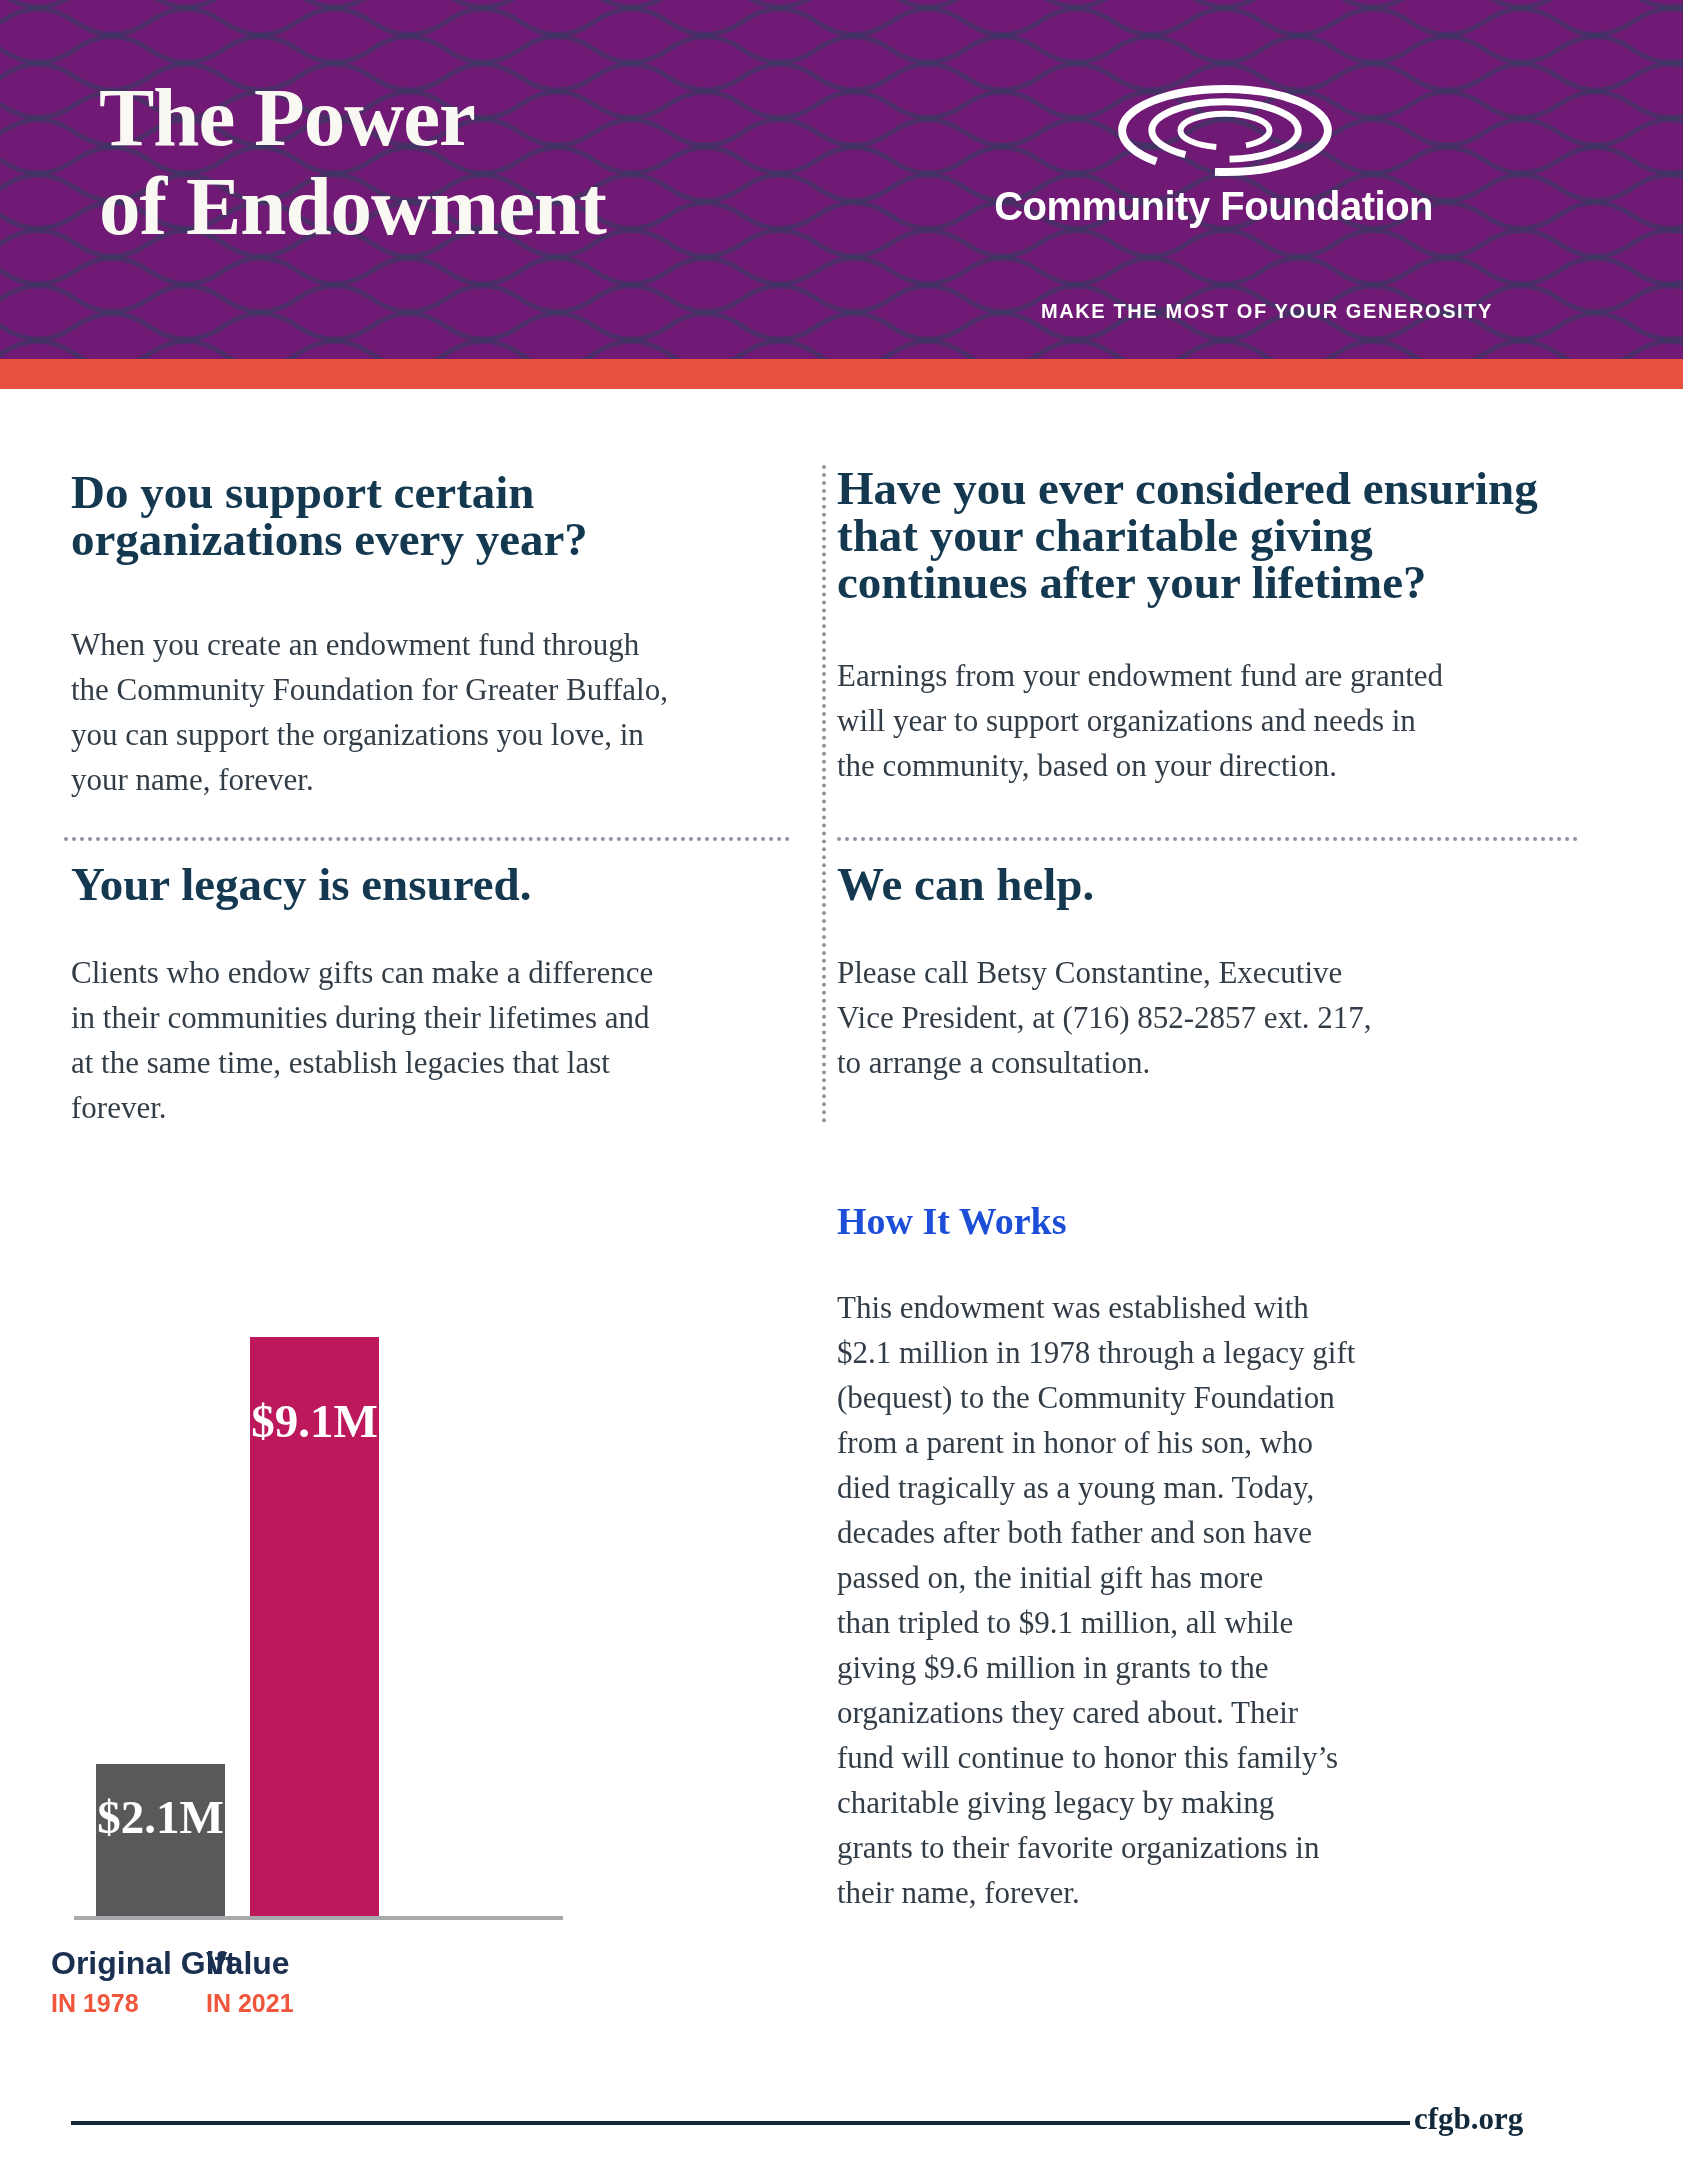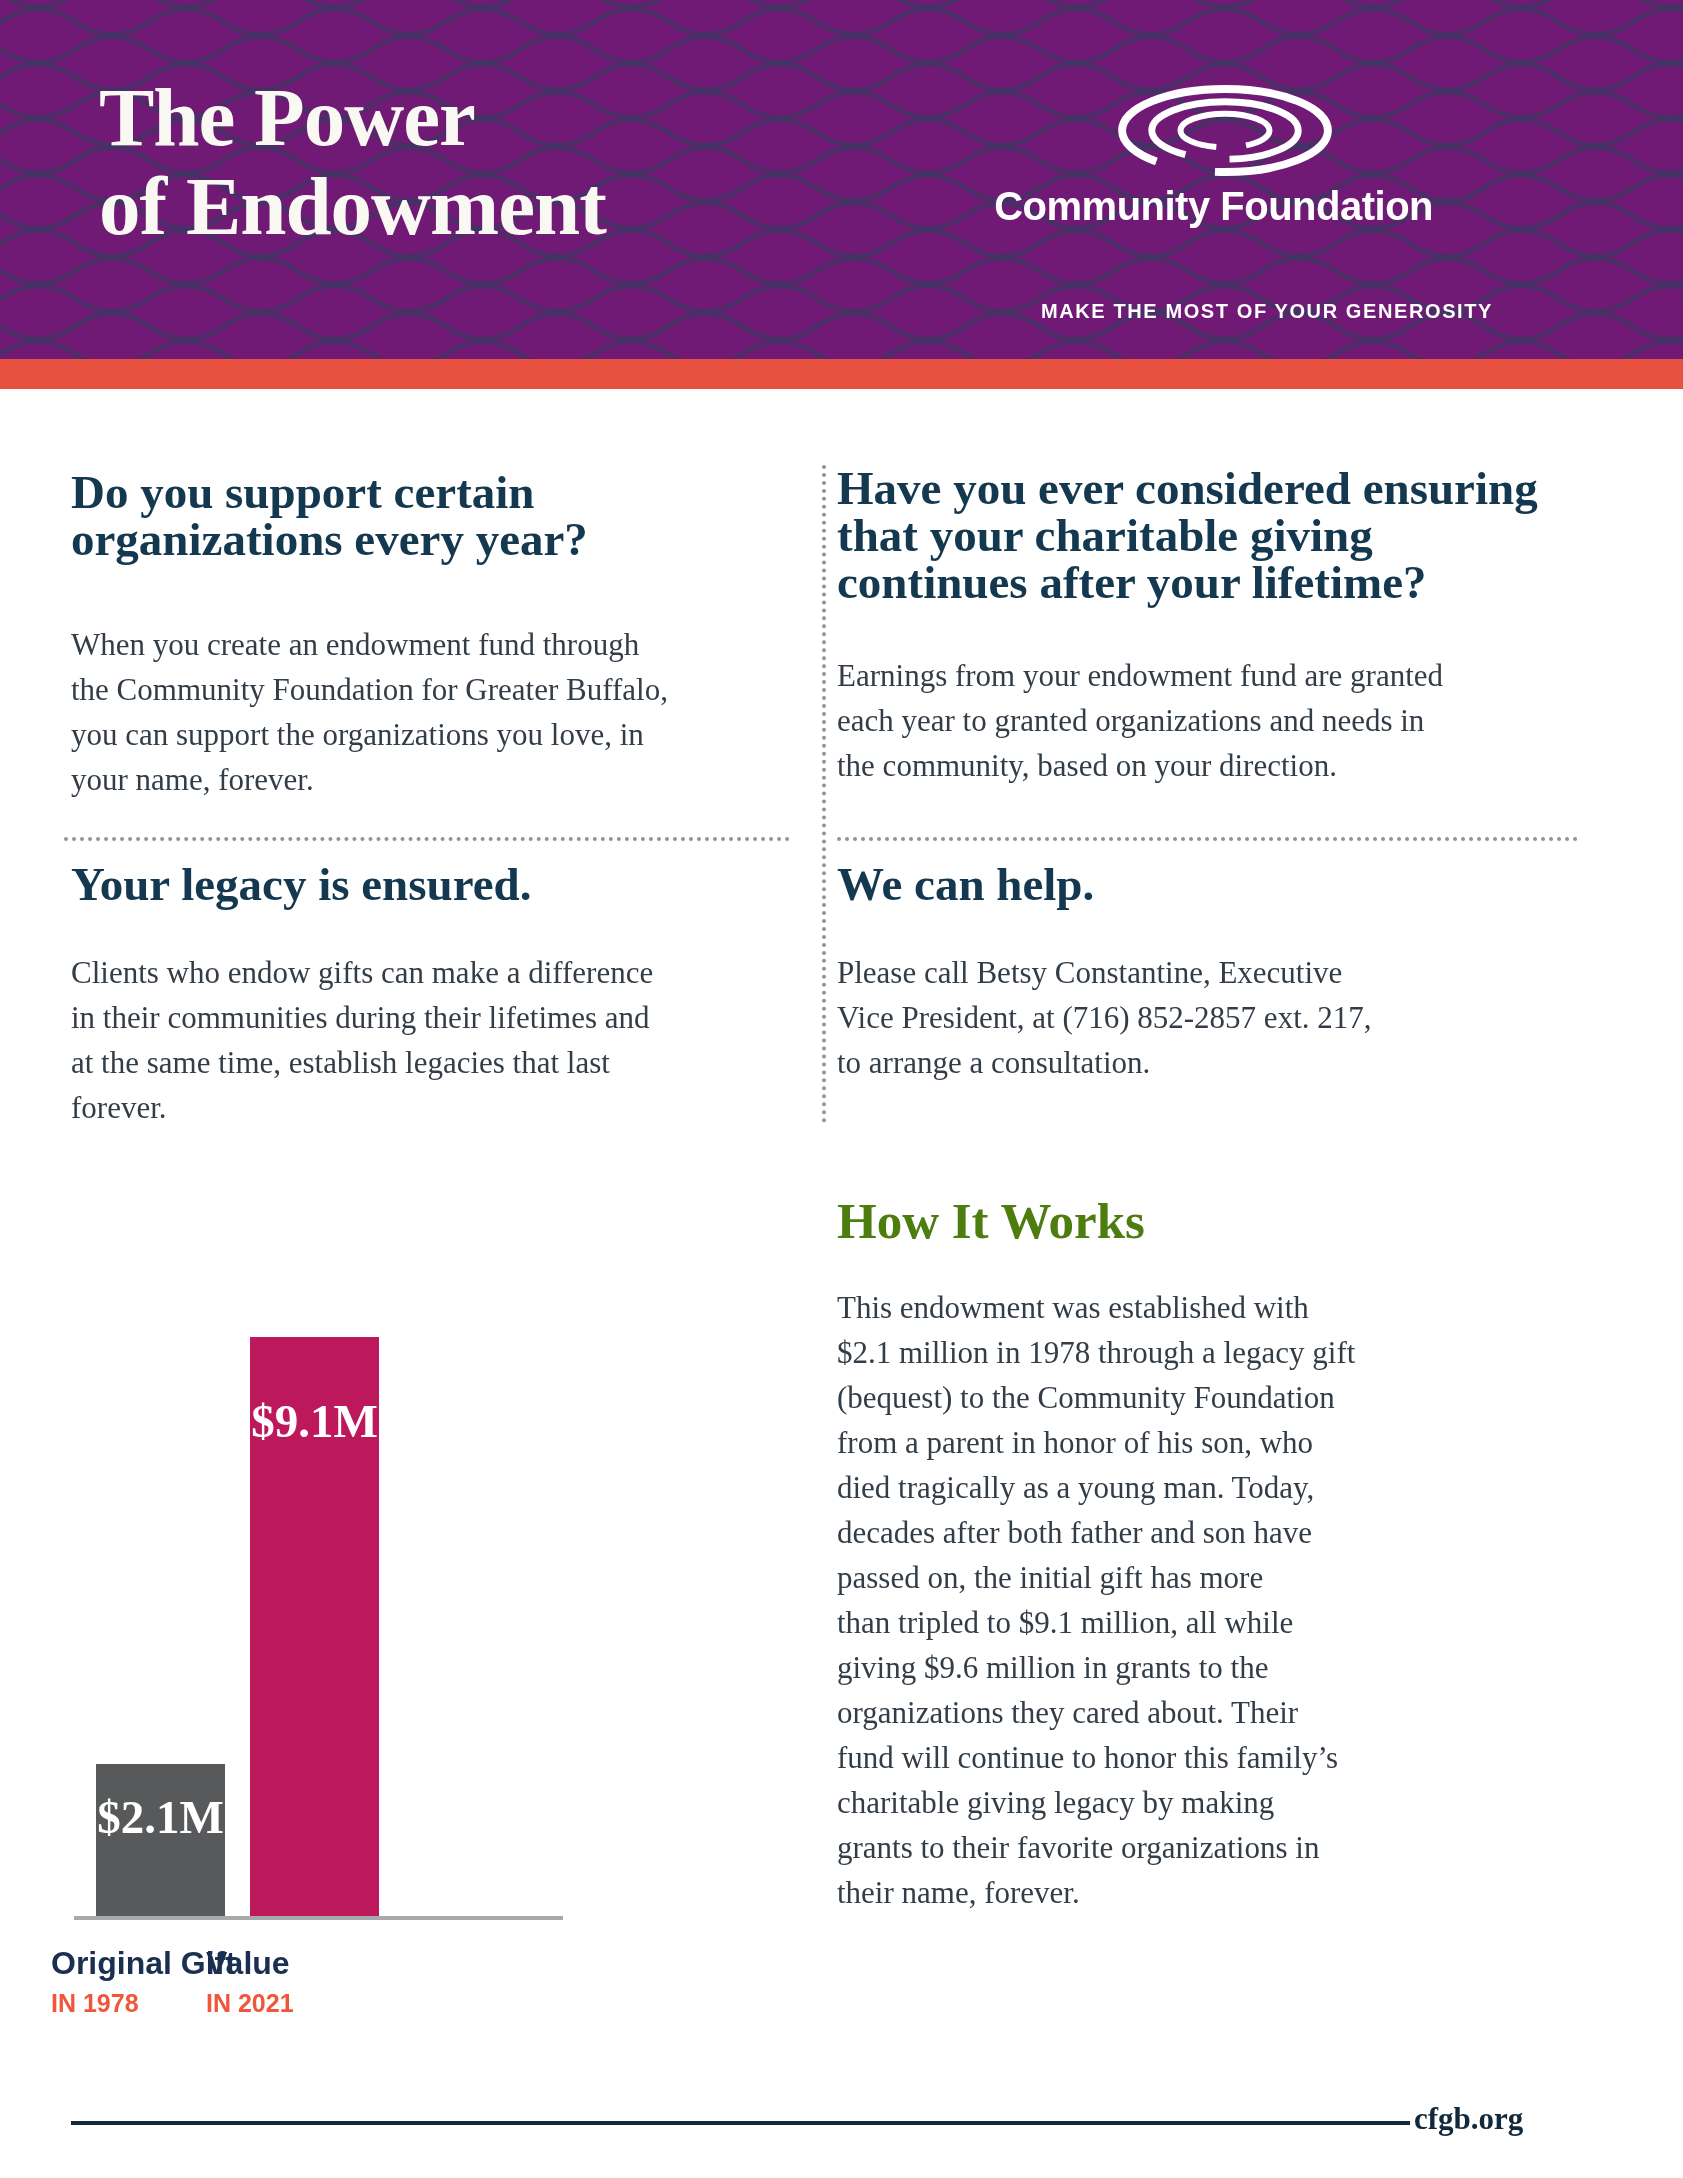--- a/index.html
+++ b/index.html
@@ -28,21 +28,21 @@
   .b-q1{left:71px;top:622px;width:743px;}
   .b-q2{left:837px;top:653px;width:762px;}
   .hdiv{position:absolute;border-top:4px dotted #8D93A0;height:0;}
   .hdiv-left{left:64px;top:837px;width:726px;}
   .hdiv-right{left:837px;top:837px;width:741px;}
   .vdiv{position:absolute;left:822px;top:465px;height:658px;width:0;border-left:4px dotted #8D93A0;}
   .h-legacy{left:71px;top:861px;}
   .h-help{left:837px;top:861px;}
   .b-legacy{left:71px;top:950px;width:743px;}
   .b-help{left:837px;top:950px;width:762px;}
-  .h-how{position:absolute;left:837px;top:1193px;color:#4d7c0f;font-weight:bold;font-size:51px;line-height:57px;}
+  .h-how{position:absolute;left:837px;top:1193px;color:#1d4ed8;font-weight:bold;font-size:38px;line-height:57px;}
   .b-how{left:837px;top:1285px;width:634px;}
 
   
   .chart{position:absolute;left:71px;top:1188px;width:515px;height:732px;}
   .bar{position:absolute;bottom:2px;width:129px;}
   .bar-0{left:25px;}
   .bar-1{left:179px;}
   .bar-2{left:335px;}
   .bar-value{position:absolute;left:0;width:129px;text-align:center;color:#ffffff;
              font-weight:bold;font-size:47px;}
@@ -99,21 +99,21 @@
   <div class="sec-heading h-q1">Do you support certain
 organizations every year?</div>
   <div class="sec-body b-q1">When you create an endowment fund through
 the Community Foundation for Greater Buffalo,
 you can support the organizations you love, in
 your name, forever.</div>
   <div class="sec-heading h-q2">Have you ever considered ensuring
 that your charitable giving
 continues after your lifetime?</div>
   <div class="sec-body b-q2">Earnings from your endowment fund are granted
-each year to granted organizations and needs in
+will year to support organizations and needs in
 the community, based on your direction.</div>
 
   <div class="hdiv hdiv-left"></div>
   <div class="hdiv hdiv-right"></div>
   <div class="vdiv"></div>
 
   <div class="sec-heading h-legacy">Your legacy is ensured.</div>
   <div class="sec-body b-legacy">Clients who endow gifts can make a difference
 in their communities during their lifetimes and
 at the same time, establish legacies that last

